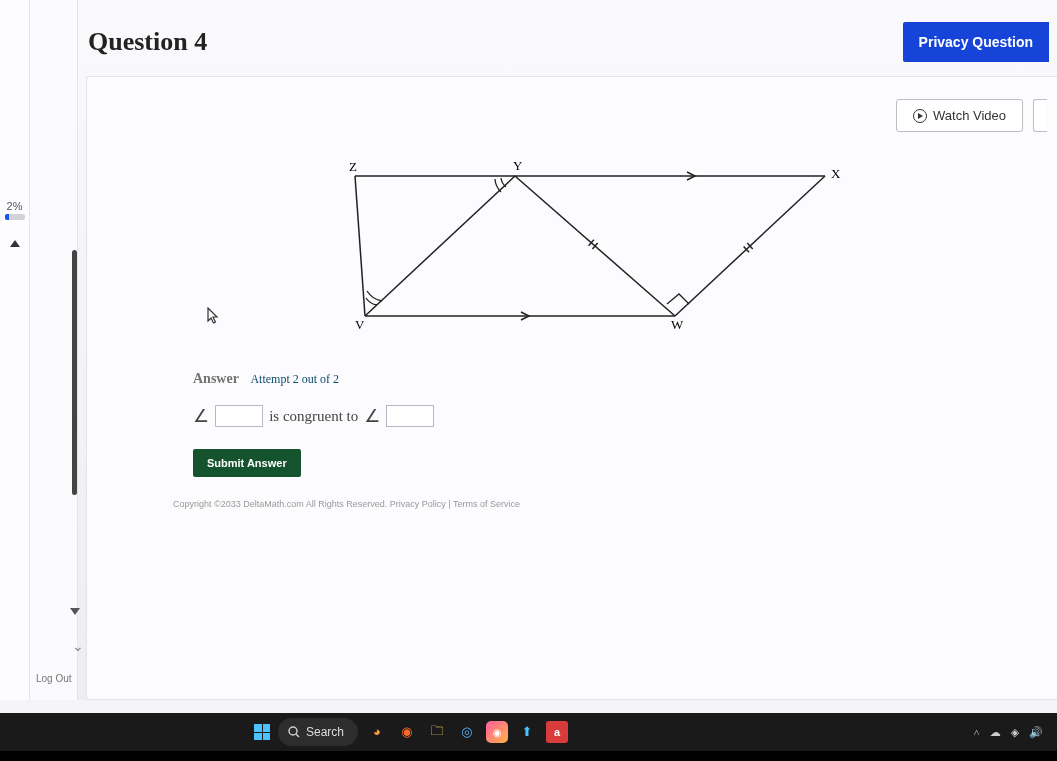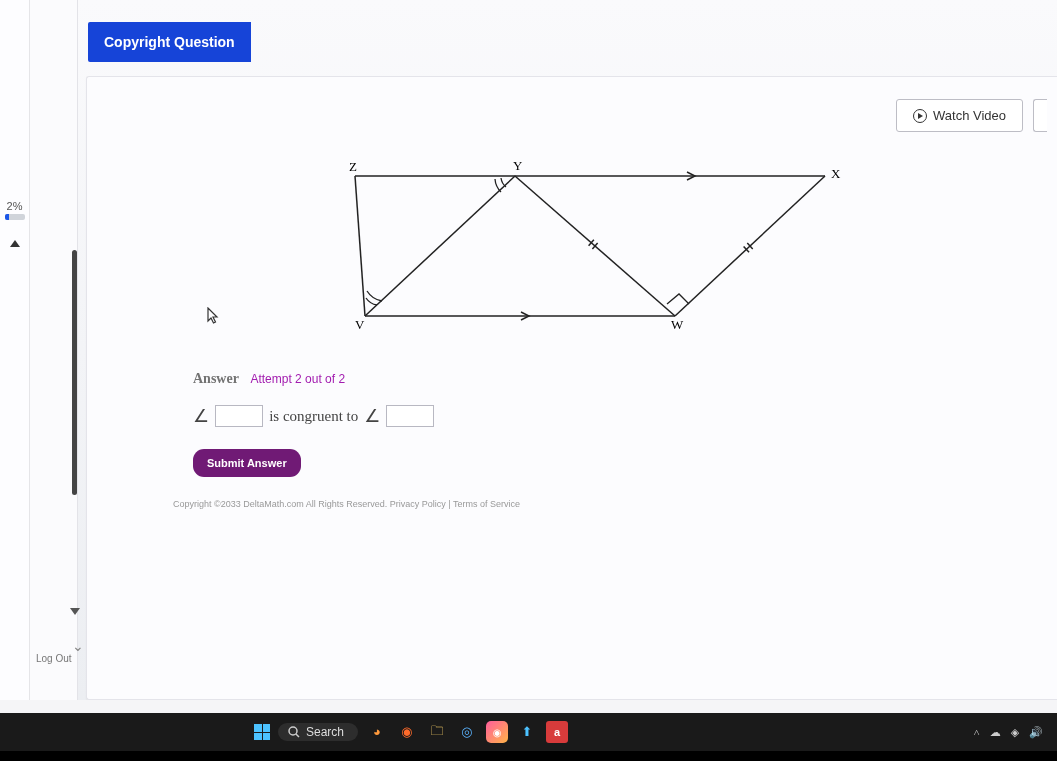--- a/index.html
+++ b/index.html
@@ -76,21 +76,21 @@
   }
   .side-chevron {
     position: absolute;
     left: 42px;
     bottom: 45px;
     font-size: 14px;
     color: #888;
   }
   .logout {
     position: absolute;
-    bottom: 36px;
+    bottom: 16px;
     left: 6px;
     font-family: Arial, sans-serif;
     font-size: 10px;
     color: #777;
   }
   .main {
     flex: 1;
     padding: 12px 0 0 0;
     overflow: hidden;
     display: flex;
@@ -197,47 +197,47 @@
     color: #333;
   }
   .answer-block {
     margin-left: 70px;
   }
   .answer-head {
     font-size: 14px;
     margin-bottom: 18px;
   }
   .answer-head strong { font-weight: bold; color:#737373; }
-  .attempt { font-size: 12px; color: #a21caf; margin-left: 8px; font-family: Liberation Sans, sans-serif; margin-top: 24px;}
+  .attempt { font-size: 12px; color: #0c4a6e; margin-left: 8px; font-family: Liberation Serif, serif; margin-top: 24px;}
   .answer-line {
     font-size: 15px;
     color: #444;
     display: flex;
     align-items: center;
     gap: 6px;
     margin-bottom: 22px;
   }
   .angle-sym { font-size: 18px; }
   .answer-input {
     width: 48px;
     height: 22px;
     border: 1px solid #b8b8c2;
     background: #fff;
     font-size: 13px;
     text-align: center;
   }
   .submit-btn {
-    background: #701a75;
+    background: #14532d;
     color: #fff;
     border: none;
     font-family: Arial, sans-serif;
     font-size: 11px;
     font-weight: 600;
     padding: 8px 14px;
-    border-radius: 11px;
+    border-radius: 2px;
     cursor: pointer;
   }
   .footer {
     margin: 22px 0 0 50px;
     font-family: Arial, sans-serif;
     font-size: 9px;
     color: #999;
   }
   .footer a { color: #999; text-decoration: none; margin-left: 0;}
   .taskbar {
@@ -255,21 +255,21 @@
   .win-icon {
     width: 16px; height: 16px;
     display: grid;
     grid-template-columns: 1fr 1fr;
     grid-template-rows: 1fr 1fr;
     gap: 1px;
     margin-left: 240px;
   }
   .win-icon span { background: #4cc2ff; }
   .search-pill {
-    height: 18px;
+    height: 28px;
     background: #2d2d2d;
     border-radius: 14px;
     display: flex;
     align-items: center;
     padding: 0 14px 0 10px;
     gap: 6px;
     color: #ddd;
     font-family: Arial, sans-serif;
     font-size: 12px;
   }
@@ -303,21 +303,22 @@
 
   <div class="side-strip">
     <div class="side-scrollbar"></div>
     <div class="side-arrow-down"></div>
     <div class="side-chevron">⌄</div>
     <div class="logout">Log Out</div>
   </div>
 
   <div class="main">
     <div class="header-row">
-      <button class="prev-btn">Copyright Question</button>
+      <h1 class="question-title">Question 4</h1>
+      <button class="prev-btn">Privacy Question</button>
     </div>
 
     <div class="card">
       <div class="card-top">
         <button class="watch-btn">
           <span class="play-icon"></span>
           <span>Watch Video</span>
         </button>
         <div class="extra-box"></div>
       </div>

